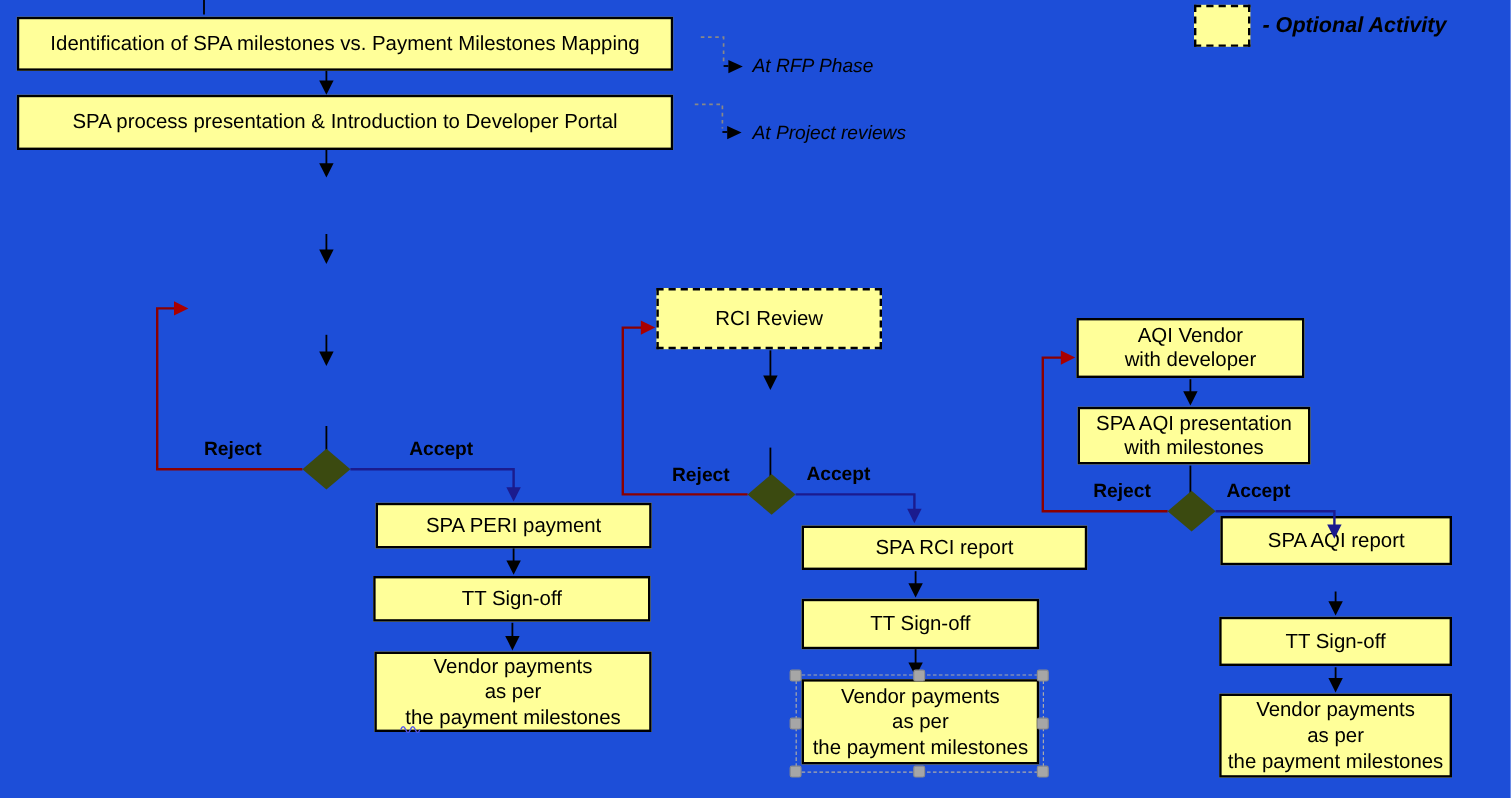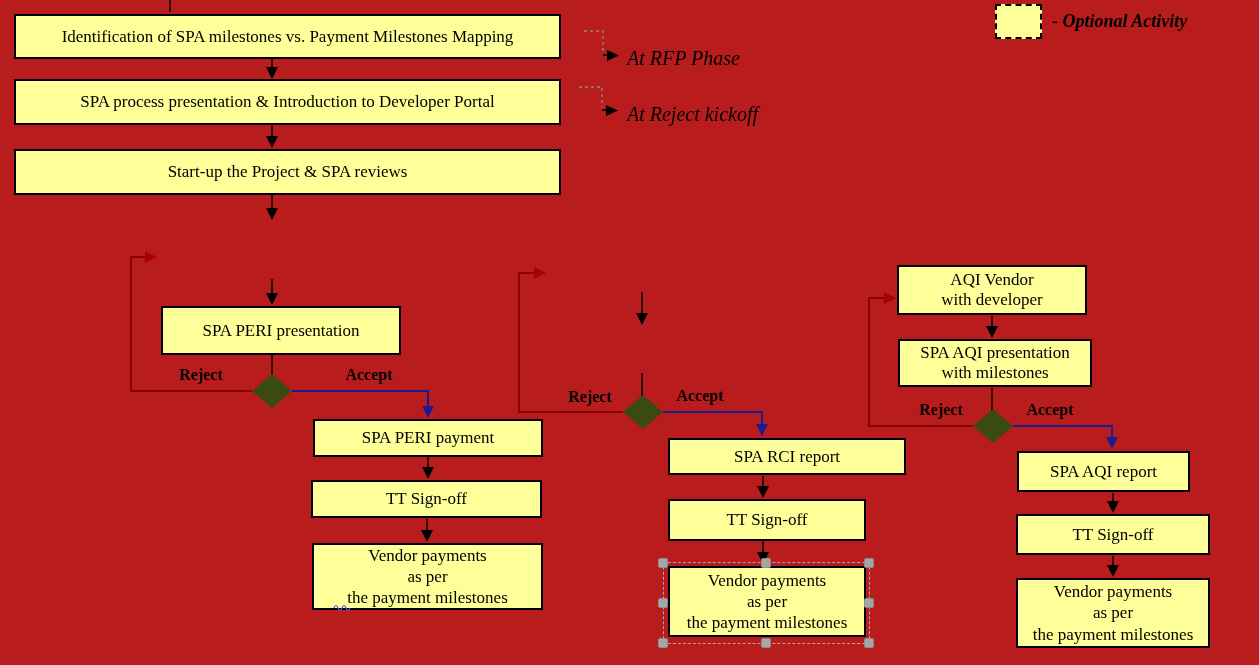--- a/index.html
+++ b/index.html
@@ -1,31 +1,31 @@
 <!DOCTYPE html>
 <html><head>
 <meta charset="utf-8">
 <style>
   html,body{margin:0;padding:0;background:#ffffff;}
   #canvas{
-    position:relative;width:1259px;height:665px;background:#b91c1c;overflow:hidden;
-    font-family:Liberation Serif, serif;color:#000;
+    position:relative;width:1259px;height:665px;background:#1d4ed8;overflow:hidden;
+    font-family:Liberation Sans, sans-serif;color:#000;
   }
   .box{
     position:absolute;background:#FFFF99;border:2px solid #000;
     display:flex;align-items:center;justify-content:center;text-align:center;
     font-size:17px;line-height:1.25;box-sizing:border-box;z-index:2;
   }
   .box.dashed{border:2px dashed #000;}
   .ml{white-space:pre-line;}
   .decision-label{
-    position:absolute;font-weight:bold;font-size:16px;text-align:center;z-index:2;
+    position:absolute;font-weight:bold;font-size:16px;z-index:2;
   }
   .annot{
-    position:absolute;font-style:italic;font-size:20px;z-index:2;white-space:nowrap;
+    position:absolute;font-style:italic;font-size:16px;z-index:2;white-space:nowrap;
   }
   .legend-label{
     position:absolute;font-style:italic;font-weight:bold;font-size:18px;z-index:2;white-space:nowrap;
   }
   .legend-swatch{
     position:absolute;left:995px;top:4px;width:47px;height:35px;
     background:#FFFF99;border:2px dashed #000;box-sizing:border-box;z-index:2;
   }
   #overlay{position:absolute;left:0;top:0;z-index:3;pointer-events:none;}
   .sel-rect{
@@ -37,31 +37,30 @@
     border:1px solid #8c8c8c;border-radius:2px;box-sizing:border-box;z-index:4;
   }
 </style>
 </head>
 <body>
 
 <div id="canvas">
 
   <div class="box" style="left:14px;top:14px;width:547px;height:45px">Identification of SPA milestones vs. Payment Milestones Mapping</div>
   <div class="box" style="left:14px;top:79px;width:547px;height:46px">SPA process presentation &amp; Introduction to Developer Portal</div>
-  <div class="box" style="left:14px;top:149px;width:547px;height:46px">Start-up the Project &amp; SPA reviews</div>
 
-  <div class="box" style="left:161px;top:306px;width:240px;height:49px">SPA PERI presentation</div>
   <div class="decision-label" style="left:170px;top:366px;width:62px">Reject</div>
   <div class="decision-label" style="left:341px;top:366px;width:56px">Accept</div>
   <div class="box" style="left:313px;top:419px;width:230px;height:38px">SPA PERI payment</div>
   <div class="box" style="left:311px;top:480px;width:231px;height:38px">TT Sign-off</div>
   <div class="box ml" style="left:312px;top:543px;width:231px;height:67px">Vendor payments
 as per
 the payment milestones</div>
 
+  <div class="box dashed" style="left:547px;top:240px;width:188px;height:51px">RCI Review</div>
   <div class="decision-label" style="left:560px;top:388px;width:60px">Reject</div>
   <div class="decision-label" style="left:672px;top:387px;width:56px">Accept</div>
   <div class="box" style="left:668px;top:438px;width:238px;height:37px">SPA RCI report</div>
   <div class="box" style="left:668px;top:499px;width:198px;height:42px">TT Sign-off</div>
 
   <div class="sel-rect"></div>
   <div class="box ml" style="left:668px;top:566px;width:198px;height:71px">Vendor payments
 as per
 the payment milestones</div>
   <div class="handle" style="left:658px;top:558px"></div>
@@ -72,28 +71,28 @@
   <div class="handle" style="left:658px;top:638px"></div>
   <div class="handle" style="left:761px;top:638px"></div>
   <div class="handle" style="left:864px;top:638px"></div>
 
   <div class="box ml" style="left:897px;top:265px;width:190px;height:50px;line-height:1.2">AQI Vendor
 with developer</div>
   <div class="box ml" style="left:898px;top:339px;width:194px;height:48px;line-height:1.2">SPA AQI presentation
 with milestones</div>
   <div class="decision-label" style="left:911px;top:401px;width:60px">Reject</div>
   <div class="decision-label" style="left:1022px;top:401px;width:56px">Accept</div>
-  <div class="box" style="left:1017px;top:451px;width:173px;height:41px">SPA AQI report</div>
+  <div class="box" style="left:1017px;top:430px;width:193px;height:41px">SPA AQI report</div>
   <div class="box" style="left:1016px;top:514px;width:194px;height:41px">TT Sign-off</div>
   <div class="box ml" style="left:1016px;top:578px;width:194px;height:70px">Vendor payments
 as per
 the payment milestones</div>
 
   <div class="annot" style="left:627px;top:47px">At RFP Phase</div>
-  <div class="annot" style="left:627px;top:103px">At Reject kickoff</div>
+  <div class="annot" style="left:627px;top:103px">At Project reviews</div>
 
   <div class="legend-swatch"></div>
   <div class="legend-label" style="left:1052px;top:11px">- Optional Activity</div>
 
   <svg id="overlay" width="1259" height="665" viewBox="0 0 1259 665">
 
     <line x1="170" y1="0" x2="170" y2="12" stroke="#000" stroke-width="1.5"></line>
 
     <g stroke="#000" stroke-width="1.5" fill="#000">
       <line x1="272" y1="59" x2="272" y2="68"></line>

